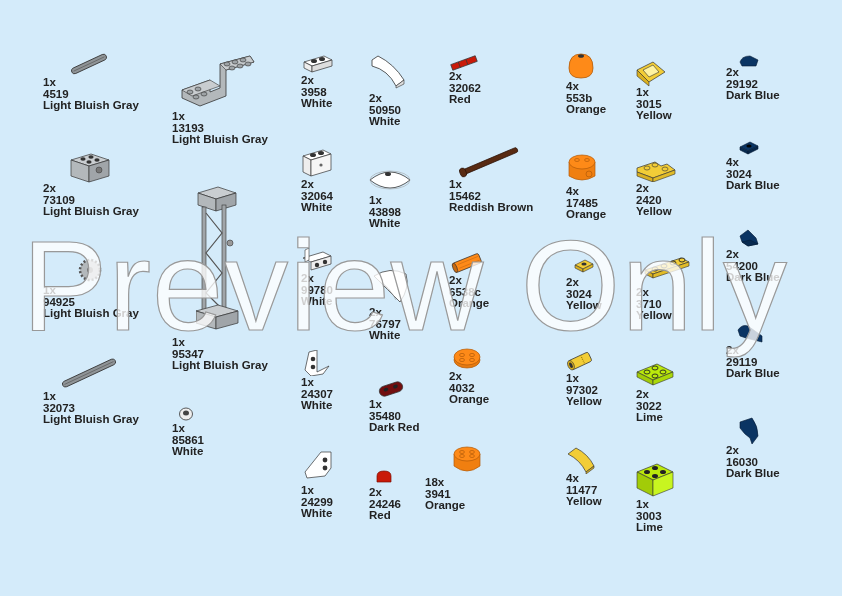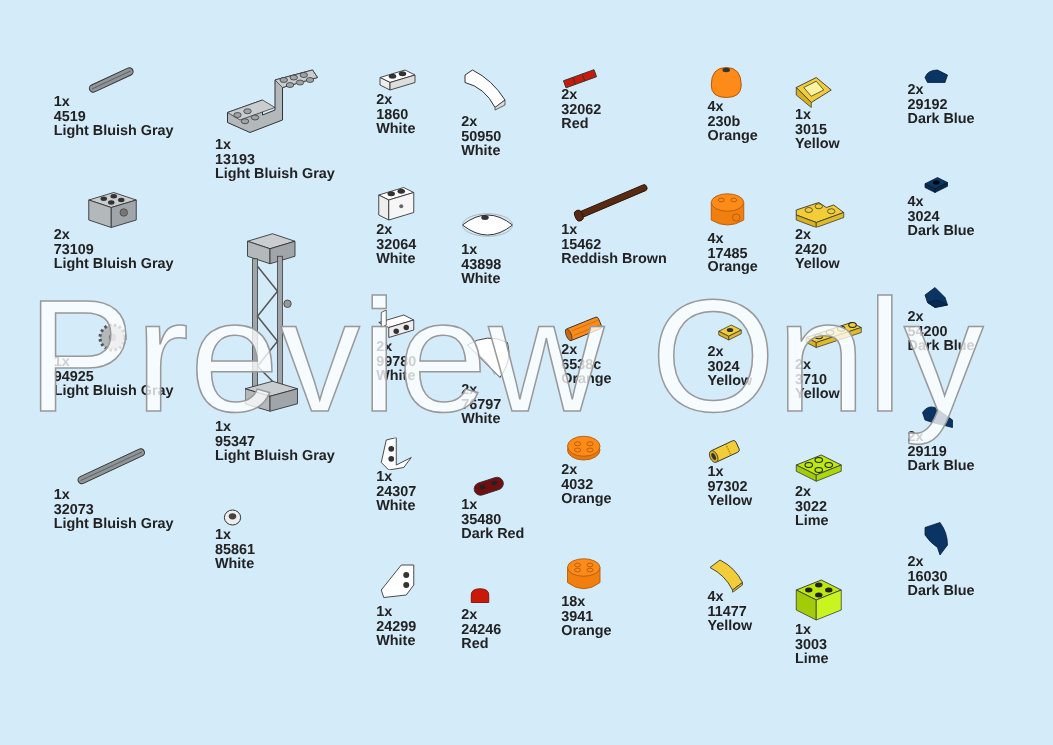--- a/index.html
+++ b/index.html
@@ -162,21 +162,21 @@
 <div class="part">
   <svg class="part-img" style="left:302px;top:54px" width="32" height="20" viewBox="0 0 32 20">
       <polygon points="2,8 22,2 30,6 10,12" fill="#fff" stroke="#333" stroke-width="0.7"></polygon>
       <polygon points="2,8 10,12 10,18 2,14" fill="#eee" stroke="#333" stroke-width="0.7"></polygon>
       <polygon points="10,12 30,6 30,12 10,18" fill="#ddd" stroke="#333" stroke-width="0.7"></polygon>
       <ellipse cx="12" cy="7" rx="3" ry="2" fill="#333"></ellipse>
       <ellipse cx="20" cy="5" rx="3" ry="2" fill="#333"></ellipse>
     </svg>
   <div class="label" style="left:301px;top:75px">
     <span>2x</span>
-    <span>1860</span>
+    <span>3958</span>
     <span>White</span>
   </div>
 </div>
 
 <div class="part">
   <svg class="part-img" style="left:368px;top:54px" width="40" height="36" viewBox="0 0 40 36">
       <path d="M4,6 L10,2 Q26,10 36,26 L28,32 Q20,16 4,12 Z" fill="#fff" stroke="#333" stroke-width="0.8"></path>
       <path d="M28,32 L36,26 L36,30 L28,34 Z" fill="#ddd" stroke="#333" stroke-width="0.6"></path>
     </svg>
   <div class="label" style="left:369px;top:93px">
@@ -361,35 +361,35 @@
   <svg class="part-img" style="left:451px;top:444px" width="32" height="32" viewBox="0 0 32 32">
       <path d="M3,10 L3,22 Q16,32 29,22 L29,10" fill="#f07f10" stroke="#b25a08" stroke-width="0.7"></path>
       <ellipse cx="16" cy="10" rx="13" ry="7" fill="#fe8a18" stroke="#b25a08" stroke-width="0.7"></ellipse>
       <g fill="none" stroke="#b25a08" stroke-width="0.7">
         <ellipse cx="11" cy="8" rx="2.4" ry="1.5"></ellipse>
         <ellipse cx="21" cy="8" rx="2.4" ry="1.5"></ellipse>
         <ellipse cx="11" cy="12" rx="2.4" ry="1.5"></ellipse>
         <ellipse cx="21" cy="12" rx="2.4" ry="1.5"></ellipse>
       </g>
     </svg>
-  <div class="label" style="left:449px;top:477px">
+  <div class="label" style="left:425px;top:477px">
     <span>18x</span>
     <span>3941</span>
     <span>Orange</span>
   </div>
 </div>
 
 <div class="part">
   <svg class="part-img" style="left:567px;top:52px" width="28" height="28" viewBox="0 0 28 28">
       <path d="M2,16 Q2,2 14,2 Q26,2 26,16 Q26,26 14,26 Q2,26 2,16 Z" fill="#fe8a18" stroke="#b25a08" stroke-width="0.8"></path>
       <ellipse cx="14" cy="4" rx="3" ry="1.8" fill="#333"></ellipse>
     </svg>
   <div class="label" style="left:566px;top:81px">
     <span>4x</span>
-    <span>230b</span>
+    <span>553b</span>
     <span>Orange</span>
   </div>
 </div>
 
 <div class="part">
   <svg class="part-img" style="left:635px;top:60px" width="32" height="28" viewBox="0 0 32 28">
       <polygon points="2,10 18,2 30,12 14,22" fill="#f2cd37" stroke="#333" stroke-width="0.7"></polygon>
       <polygon points="2,10 14,22 14,26 2,16" fill="#d9b020" stroke="#333" stroke-width="0.6"></polygon>
       <polygon points="8,10 18,5 24,12 14,17" fill="#fff3a0" stroke="#333" stroke-width="0.6"></polygon>
     </svg>

